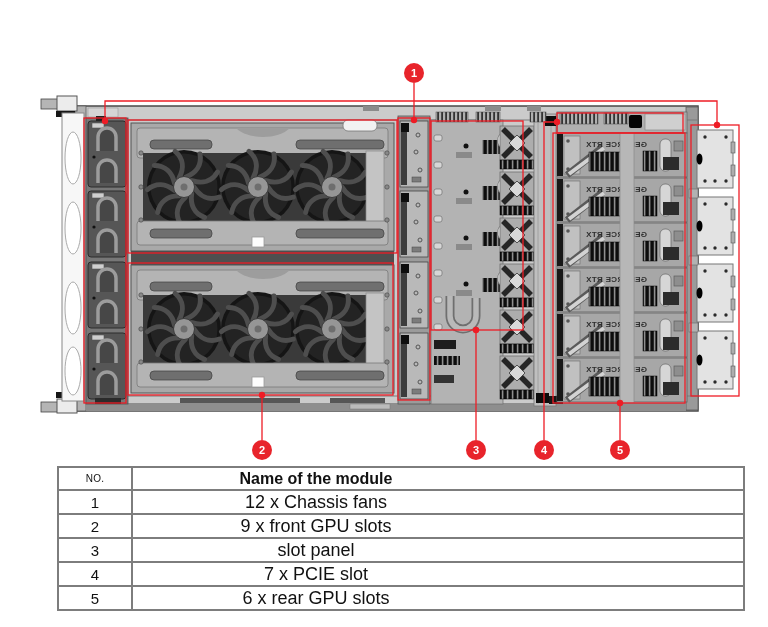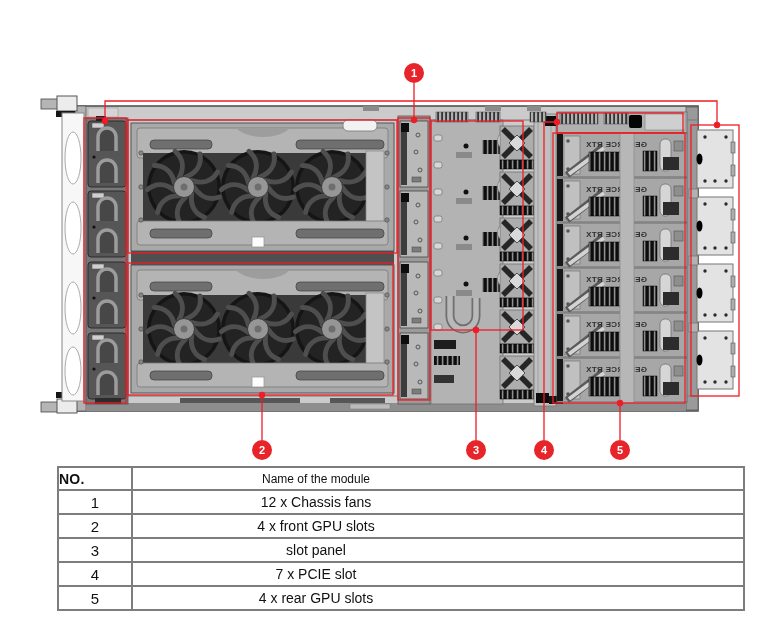--- a/index.html
+++ b/index.html
@@ -7,25 +7,25 @@
          font-family:"Liberation Sans",sans-serif;overflow:hidden;}
   #diagram{position:absolute;left:0;top:0;}
   .callout-num{font-family:"Liberation Sans",sans-serif;font-size:11px;font-weight:bold;fill:#ffffff;}
   .gpu-label{font-family:"Liberation Sans",sans-serif;font-size:8px;font-weight:bold;fill:#2e2e2e;letter-spacing:.3px;}
   
   #module-table-wrap{position:absolute;left:57px;top:466px;}
   table.module-table{border-collapse:collapse;table-layout:fixed;width:688px;
        border:2px solid #5f5f5f;background:#fff;}
   table.module-table col.c-no{width:74px;}
   table.module-table th,table.module-table td{border:2px solid #7d7d7d;padding:0;color:#111;}
-  th.h-no{height:21px;font-size:14px;font-weight:bold;text-align:left;letter-spacing:.2px;}
+  th.h-no{height:21px;font-size:10px;font-weight:normal;text-align:center;letter-spacing:.2px;}
   th.h-name{font-size:12.5px;font-weight:bold;}
   td.c-no{height:22px;font-size:15px;text-align:center;}
-  .name-wrap{width:60%;text-align:center;font-size:14px;}
-  th.h-name .name-wrap{font-size:12px;font-weight:normal;}
+  .name-wrap{width:60%;text-align:center;font-size:18px;}
+  th.h-name .name-wrap{font-size:16px;font-weight:bold;}
 </style>
 </head>
 <body>
 
 <div id="stage">
 
 <svg id="diagram" width="768" height="460" viewBox="0 0 768 460" xmlns="http://www.w3.org/2000/svg">
   <defs>
     <pattern id="hatch" width="5" height="20" patternUnits="userSpaceOnUse">
       <rect width="5" height="20" fill="#0d0d0d"></rect>
@@ -376,38 +376,38 @@
     </tr>
     <tr>
       <td class="c-no">1</td>
       <td>
               <div class="name-wrap">12 x Chassis fans</div>
             </td>
     </tr>
     <tr>
       <td class="c-no">2</td>
       <td>
-              <div class="name-wrap">4 x front GPU slots</div>
+              <div class="name-wrap">9 x front GPU slots</div>
             </td>
     </tr>
     <tr>
       <td class="c-no">3</td>
       <td>
               <div class="name-wrap">slot panel</div>
             </td>
     </tr>
     <tr>
       <td class="c-no">4</td>
       <td>
               <div class="name-wrap">7 x PCIE slot</div>
             </td>
     </tr>
     <tr>
       <td class="c-no">5</td>
       <td>
-              <div class="name-wrap">4 x rear GPU slots</div>
+              <div class="name-wrap">6 x rear GPU slots</div>
             </td>
     </tr>
   </tbody>
       </table>
 </div>
 
 </div>
 
 </body></html>

